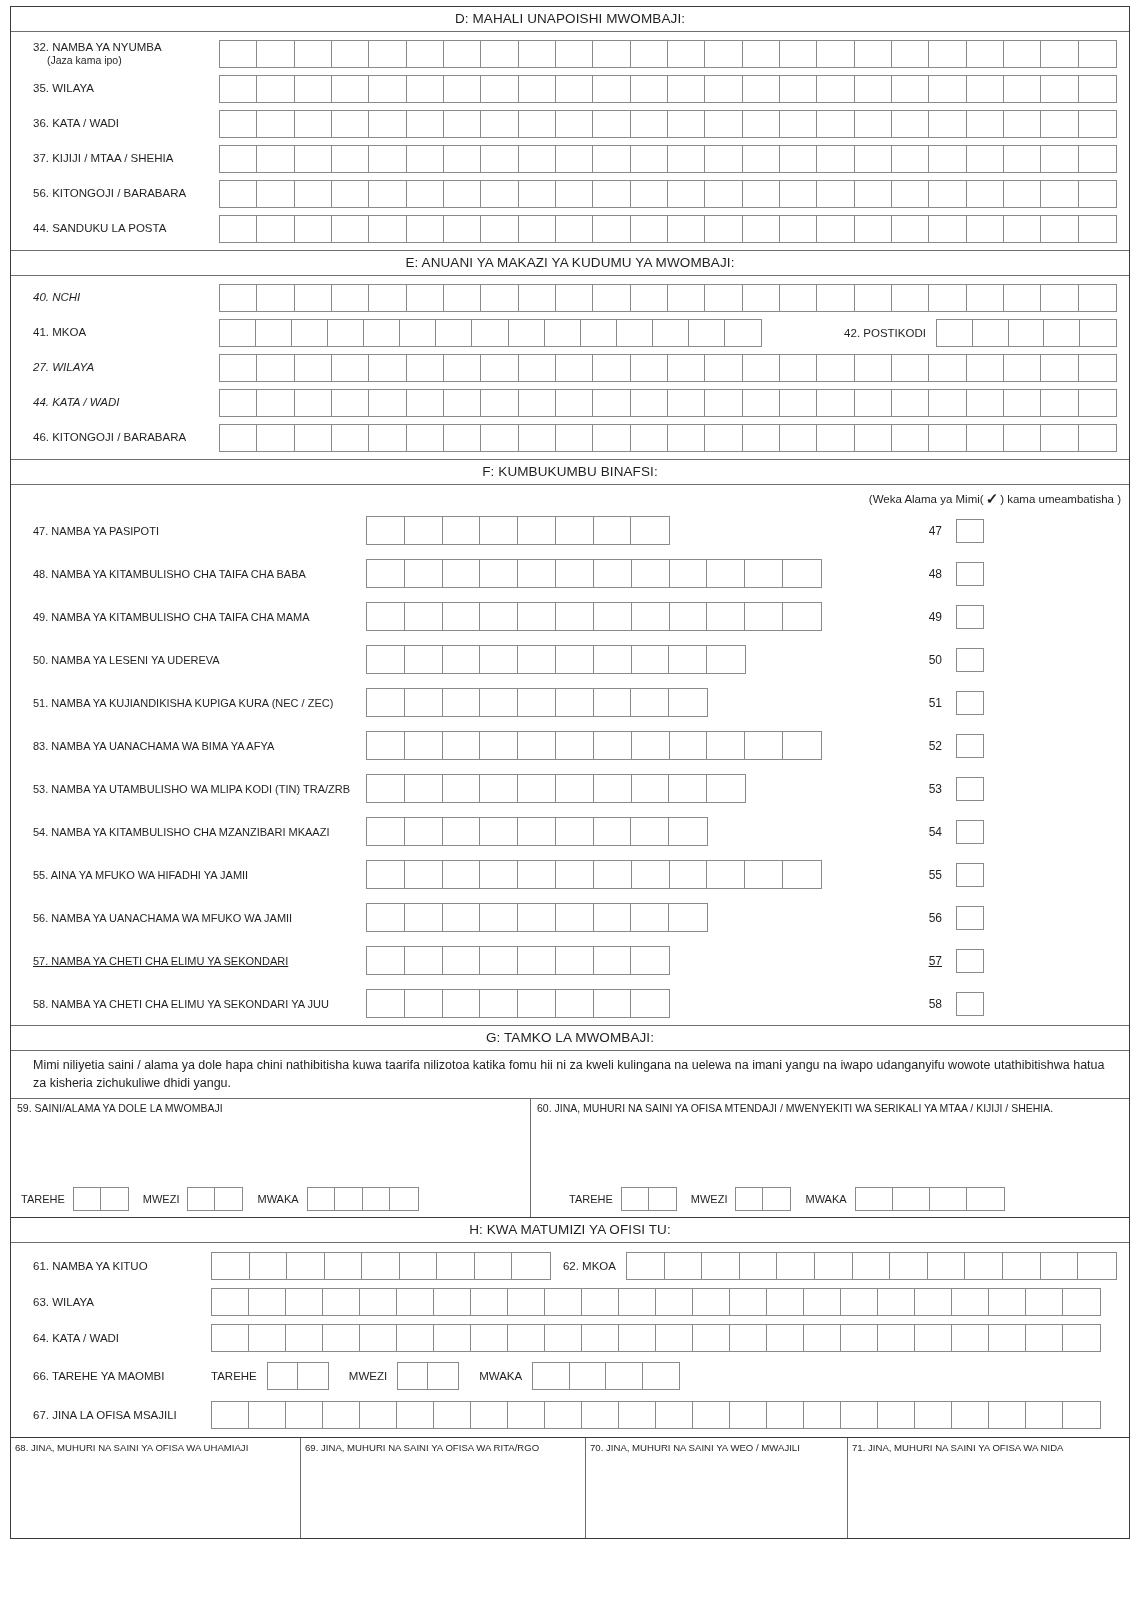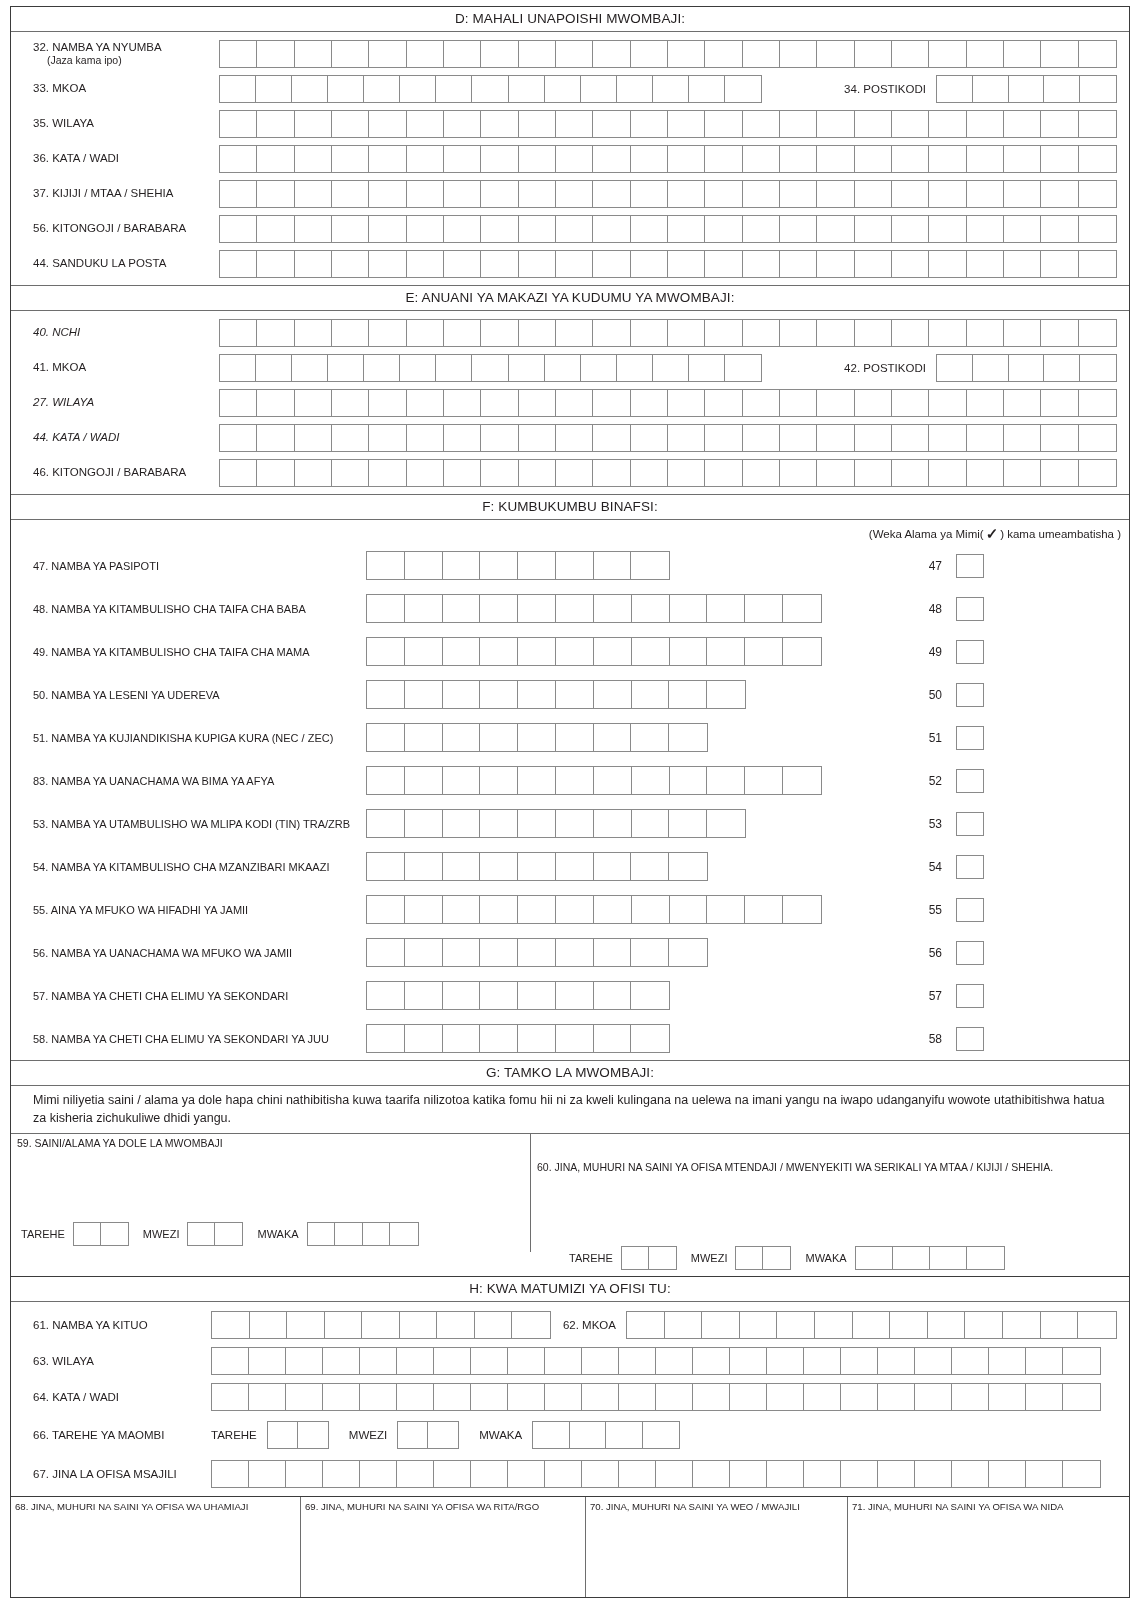--- a/index.html
+++ b/index.html
@@ -125,21 +125,21 @@
     border-bottom: 1px solid #6e6e6e;
   }
   .sig-block { display: flex; border-bottom: 1.2px solid #3b3b3b; }
   .sig-cell {
     box-sizing: border-box;
     position: relative;
     height: 118px;
     padding: 3px 6px 0 6px;
   }
   .sig-cell.left { flex: 0 0 520px; border-right: 1px solid #6e6e6e; }
-  .sig-cell.right { flex: 1 1 auto; margin-top: 24px; }
+  .sig-cell.right { flex: 1 1 auto; }
   .sig-title { font-size: 10.5px; white-space: nowrap; }
   .date-line {
     position: absolute;
     bottom: 6px;
     left: 10px;
     display: flex;
     align-items: center;
   }
   .date-line .inline-label { font-size: 11px; padding: 0 8px 0 0; }
   .date-line .gap { width: 14px; }
@@ -204,48 +204,20 @@
             <i style="width: 4.16667%;"></i>
             <i style="width: 4.16667%;"></i>
             <i style="width: 4.16667%;"></i>
             <i style="width: 4.16667%;"></i>
             <i style="width: 4.16667%;"></i>
             <i style="width: 4.16667%;"></i>
             <i style="width: 4.16667%;"></i>
           </div>
       </div>
 
-      <div class="row d-row">
-        <div class="row-label" style="flex:0 0 208px;">33. MKOA</div>
-        <div class="boxes grid" style="width: 570px;">
-            <i style="width: 6.66667%;"></i>
-            <i style="width: 6.66667%;"></i>
-            <i style="width: 6.66667%;"></i>
-            <i style="width: 6.66667%;"></i>
-            <i style="width: 6.66667%;"></i>
-            <i style="width: 6.66667%;"></i>
-            <i style="width: 6.66667%;"></i>
-            <i style="width: 6.66667%;"></i>
-            <i style="width: 6.66667%;"></i>
-            <i style="width: 6.66667%;"></i>
-            <i style="width: 6.66667%;"></i>
-            <i style="width: 6.66667%;"></i>
-            <i style="width: 6.66667%;"></i>
-            <i style="width: 6.66667%;"></i>
-            <i style="width: 6.66667%;"></i>
-          </div>
-        <div class="inline-label" style="padding-left:82px;">34. POSTIKODI</div>
-        <div class="boxes grid" style="width: 190px;">
-            <i style="width: 20%;"></i>
-            <i style="width: 20%;"></i>
-            <i style="width: 20%;"></i>
-            <i style="width: 20%;"></i>
-            <i style="width: 20%;"></i>
-          </div>
-      </div>
 
       <div class="row d-row">
         <div class="row-label" style="flex:0 0 208px;">35. WILAYA</div>
         <div class="boxes grid" style="width: 912px;">
             <i style="width: 4.16667%;"></i>
             <i style="width: 4.16667%;"></i>
             <i style="width: 4.16667%;"></i>
             <i style="width: 4.16667%;"></i>
             <i style="width: 4.16667%;"></i>
             <i style="width: 4.16667%;"></i>
@@ -730,21 +702,21 @@
               <i style="width: 11.1111%;"></i>
               <i style="width: 11.1111%;"></i>
               <i style="width: 11.1111%;"></i>
               <i style="width: 11.1111%;"></i>
               <i style="width: 11.1111%;"></i>
             </div>
           </div>
           <div class="f-num">56</div>
           <div class="f-check"></div>
         </div>
-        <div class="f-row" style="height: 43px;">
+        <div class="f-row" style="height: 43px; text-decoration: underline;">
           <div class="f-label">57. NAMBA YA CHETI CHA ELIMU YA SEKONDARI</div>
           <div class="f-grid-wrap">
             <div class="boxes" style="height: 29px; width: 304px;">
               <i style="width: 12.5%;"></i>
               <i style="width: 12.5%;"></i>
               <i style="width: 12.5%;"></i>
               <i style="width: 12.5%;"></i>
               <i style="width: 12.5%;"></i>
               <i style="width: 12.5%;"></i>
               <i style="width: 12.5%;"></i>

